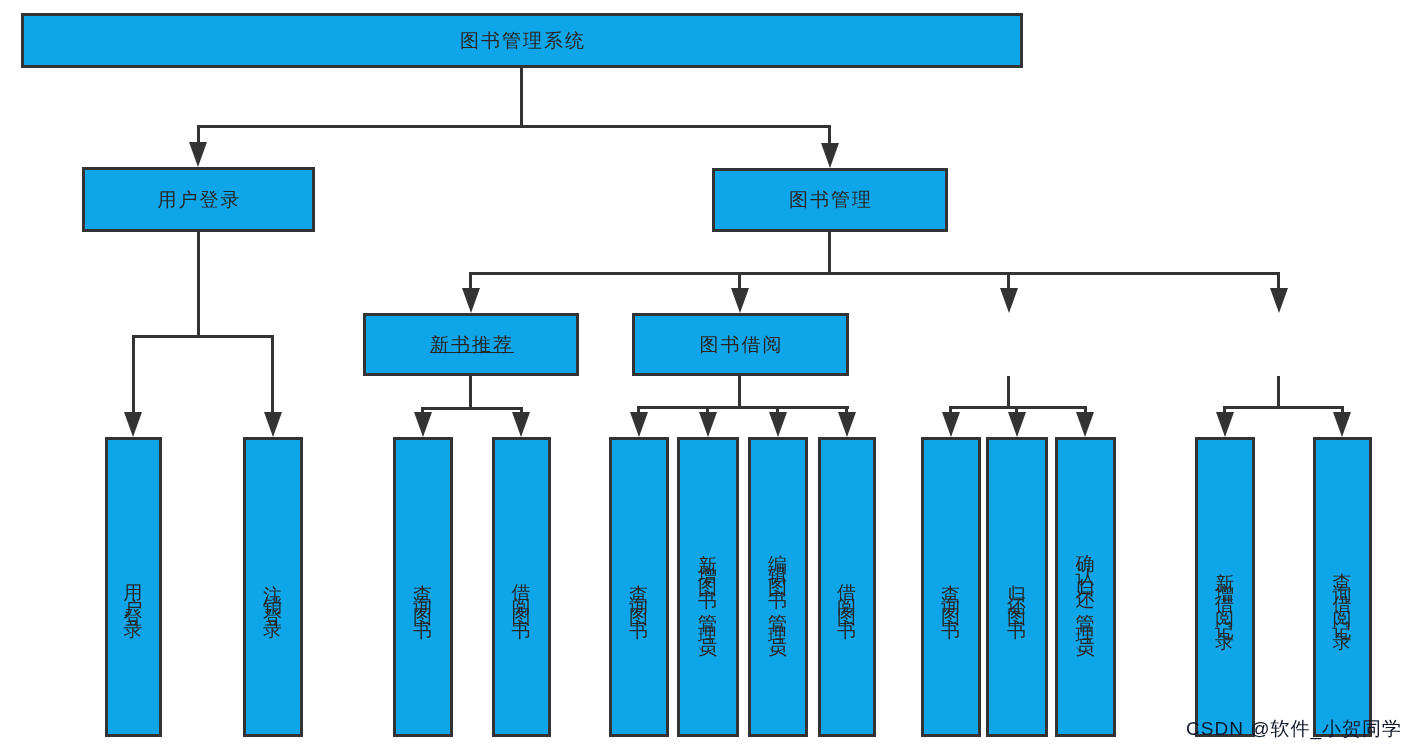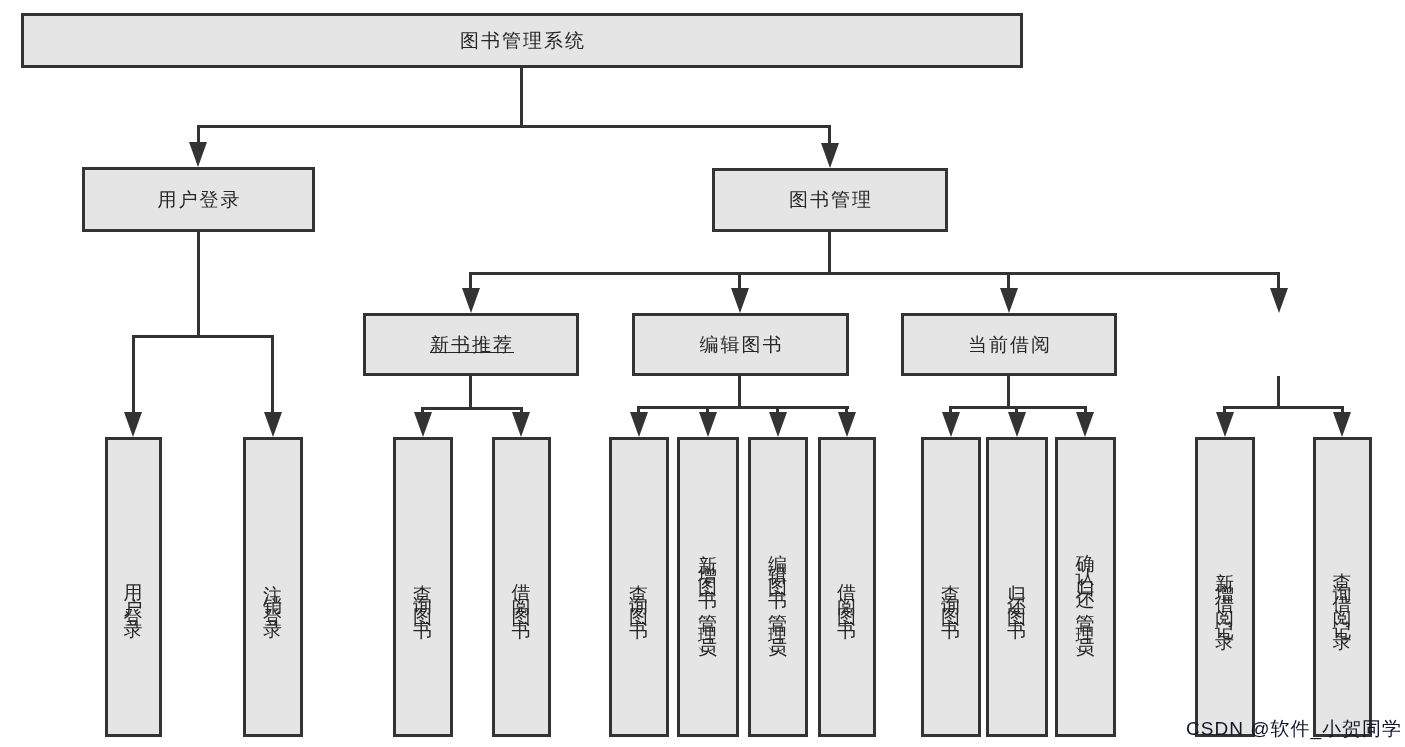--- a/index.html
+++ b/index.html
@@ -8,21 +8,21 @@
     width: 1405px;
     height: 747px;
     background: #ffffff;
     font-family: "Liberation Sans", "DejaVu Sans", sans-serif;
     overflow: hidden;
   }
   .box {
     position: absolute;
     box-sizing: border-box;
     border: 3px solid #333333;
-    background: #e5e5e5;
+    background: #0ea5e9;
     display: flex;
     align-items: center;
     justify-content: center;
     color: #262626;
     z-index: 2;
   }
   .hlabel {
     font-size: 19px;
     letter-spacing: 2px;
     padding-left: 2px;
@@ -73,26 +73,23 @@
 
   <div class="box" style="left:712px; top:168px; width:236px; height:64px;">
     <span class="hlabel">图书管理</span>
   </div>
 
   <div class="box" style="left:363px; top:313px; width:216px; height:63px;text-decoration:underline;">
     <span class="hlabel">新书推荐</span>
   </div>
 
   <div class="box" style="left:632px; top:313px; width:217px; height:63px;">
-    <span class="hlabel">编辑图书</span>
+    <span class="hlabel">图书借阅</span>
   </div>
 
-  <div class="box" style="left:901px; top:313px; width:216px; height:63px;">
-    <span class="hlabel">当前借阅</span>
-  </div>
 
 
   <div class="box" style="left:105px; top:437px; width:57px; height:300px;">
     <span class="vlabel">用户登录</span>
   </div>
   <div class="box" style="left:243px; top:437px; width:60px; height:300px;">
     <span class="vlabel">注销登录</span>
   </div>
 
   <div class="box" style="left:393px; top:437px; width:60px; height:300px;">

